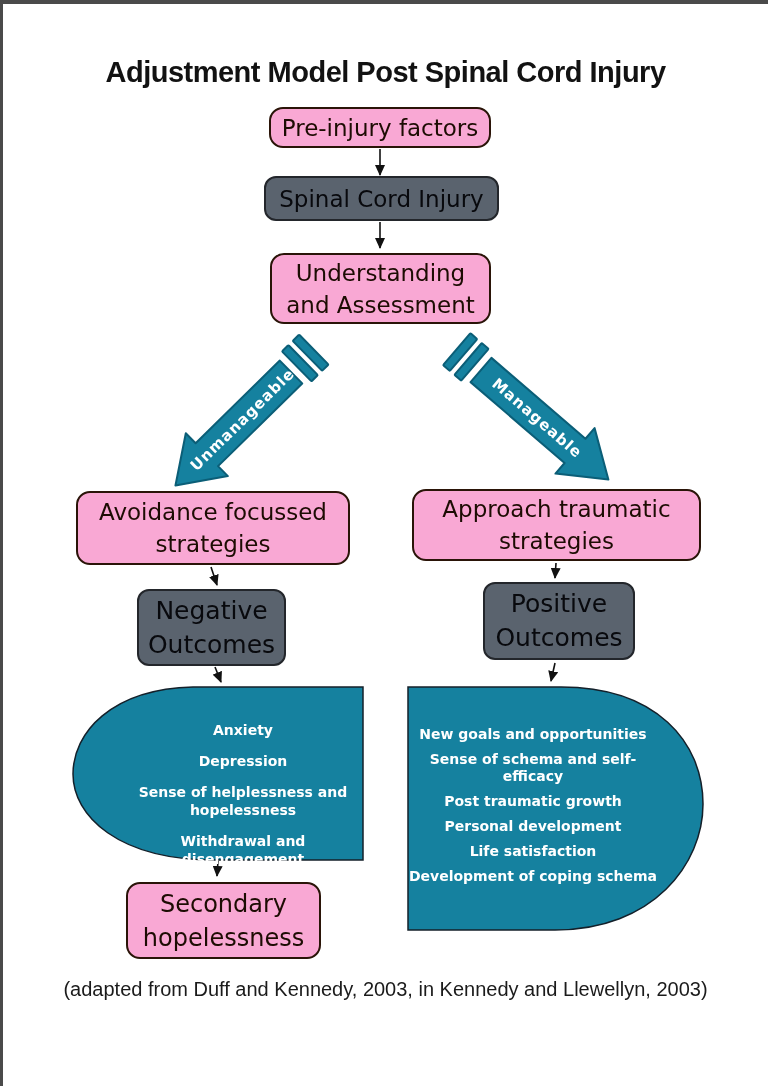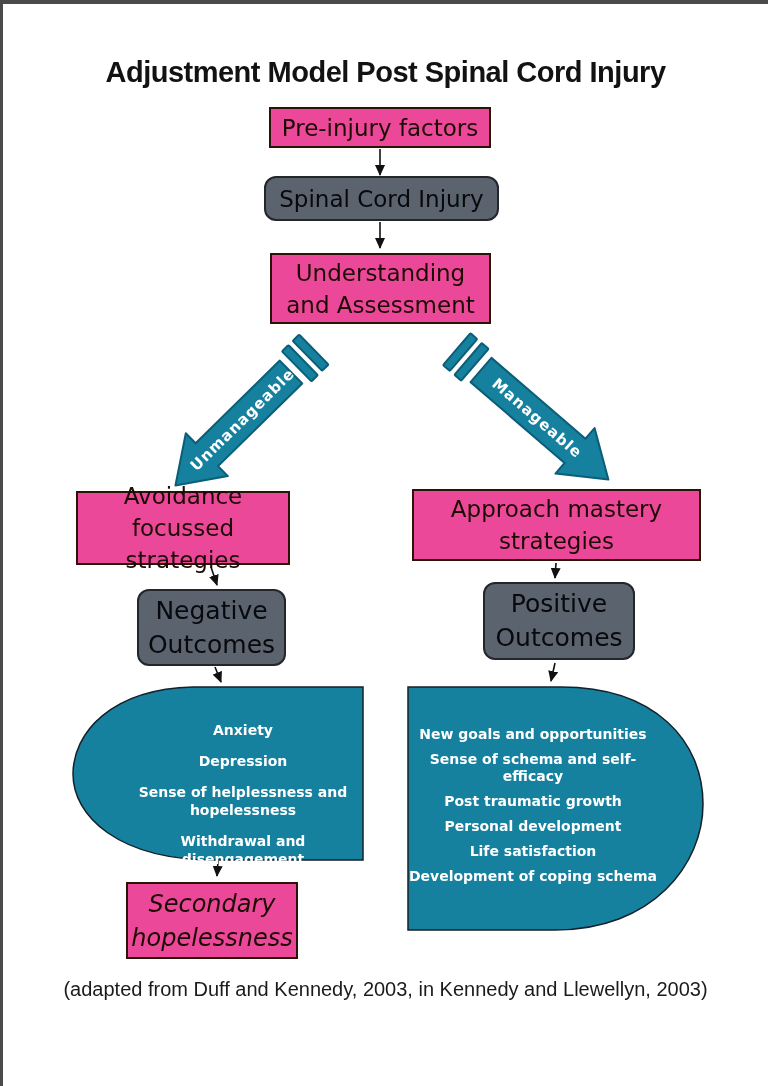--- a/index.html
+++ b/index.html
@@ -7,21 +7,21 @@
         border-top:4px solid #4a4a4a;border-left:3px solid #4a4a4a;box-sizing:border-box;
         font-family:"DejaVu Sans",sans-serif;}
   .layer{position:absolute;left:0;top:0;}
   .title{position:absolute;left:0;right:0;top:52px;text-align:center;
          font-family:"Liberation Sans",sans-serif;font-weight:bold;font-size:29px;
          letter-spacing:-0.5px;color:#121212;}
   .caption{position:absolute;left:0;right:0;top:974px;text-align:center;
            font-family:"Liberation Sans",sans-serif;font-size:20px;color:#1b1b1b;}
   .node{position:absolute;display:flex;flex-direction:column;align-items:center;
         justify-content:center;text-align:center;box-sizing:border-box;z-index:2;}
-  .orange{background:#ec4899;border:2px solid #2a1408;border-radius:0;color:#1d0c03;}
+  .orange{background:#f9a8d4;border:2px solid #2a1408;border-radius:14px;color:#1d0c03;}
   .slate{background:#5a636e;border:2px solid #23262b;border-radius:12px;color:#08090d;}
   .f23{font-size:23px;line-height:32px;}
   .f25{font-size:25px;line-height:34px;text-align:center;}
   .f24{font-size:24px;line-height:34px;}
   .blob-text{position:absolute;z-index:3;color:#ffffff;font-weight:bold;font-size:14px;
              text-align:center;}
   .blob-text.left .blob-item{line-height:18px;margin-bottom:10px;margin-top:13px;}
   .blob-text.right .blob-item{line-height:17px;margin-bottom:8px;}
   svg text{font-family:"DejaVu Sans",sans-serif;}
 </style>
@@ -78,44 +78,44 @@
 
   <div class="node slate f23" style="left:261px;top:172px;width:235px;height:45px;">
     <span>Spinal Cord Injury</span>
   </div>
 
   <div class="node orange f23" style="left:267px;top:249px;width:221px;height:71px;">
     <span>Understanding</span>
     <span>and Assessment</span>
   </div>
 
-  <div class="node orange f23" style="left:73px;top:487px;width:214px;height:74px;">
+  <div class="node orange f23" style="left:73px;top:487px;width:274px;height:74px;">
     <span>Avoidance focussed</span>
     <span>strategies</span>
   </div>
 
   <div class="node slate f25" style="left:134px;top:585px;width:149px;height:77px;">
     <span>Negative</span>
     <span>Outcomes</span>
   </div>
 
   <div class="blob-text left" style="left:120px;top:704px;width:240px;">
     <div class="blob-item">Anxiety</div>
     <div class="blob-item">Depression</div>
     <div class="blob-item">Sense of helplessness and hopelessness</div>
     <div class="blob-item">Withdrawal and disengagement</div>
   </div>
 
-  <div class="node orange f24" style="left:123px;top:878px;width:172px;height:77px;font-style:italic;">
+  <div class="node orange f24" style="left:123px;top:878px;width:195px;height:77px;">
     <span>Secondary</span>
     <span>hopelessness</span>
   </div>
 
   <div class="node orange f23" style="left:409px;top:485px;width:289px;height:72px;">
-    <span>Approach mastery</span>
+    <span>Approach traumatic</span>
     <span>strategies</span>
   </div>
 
   <div class="node slate f25" style="left:480px;top:578px;width:152px;height:78px;">
     <span>Positive</span>
     <span>Outcomes</span>
   </div>
 
   <div class="blob-text right" style="left:404px;top:722px;width:252px;">
     <div class="blob-item">New goals and opportunities</div>

